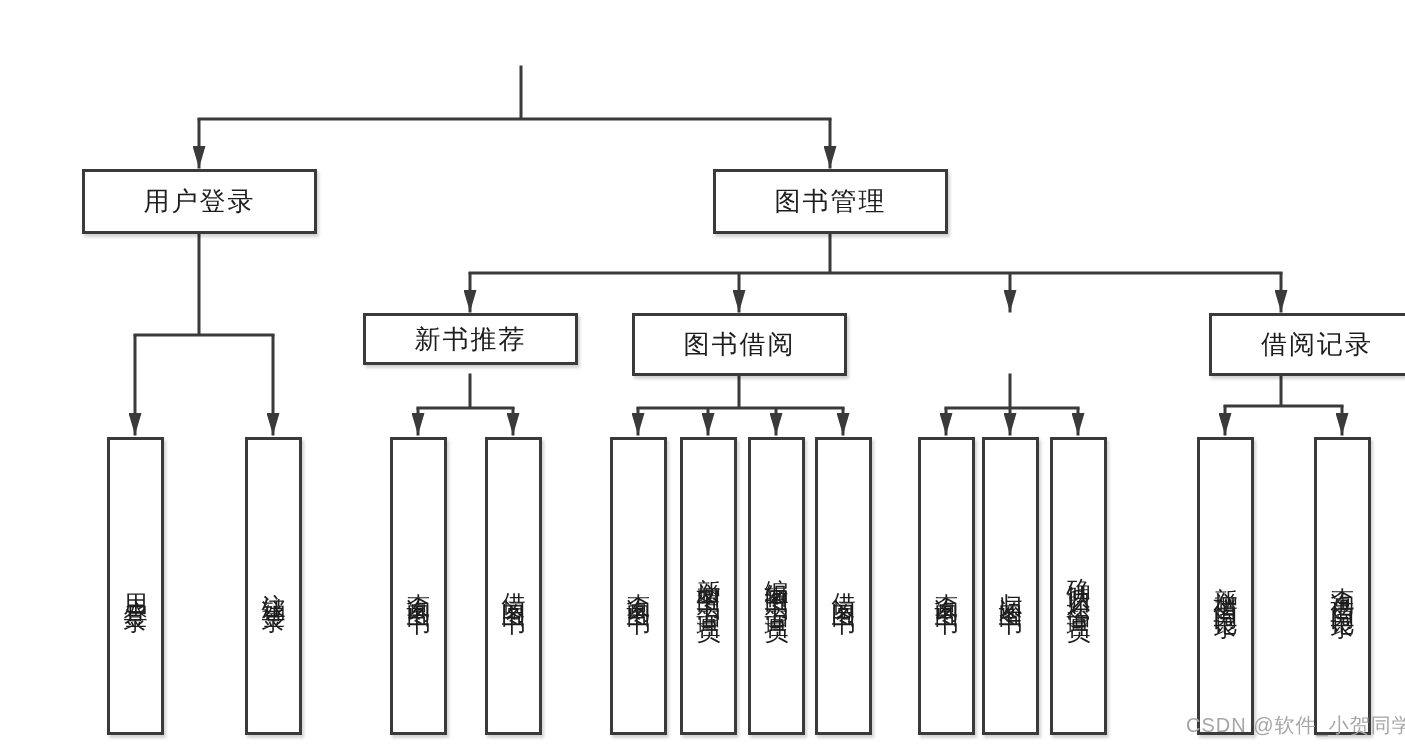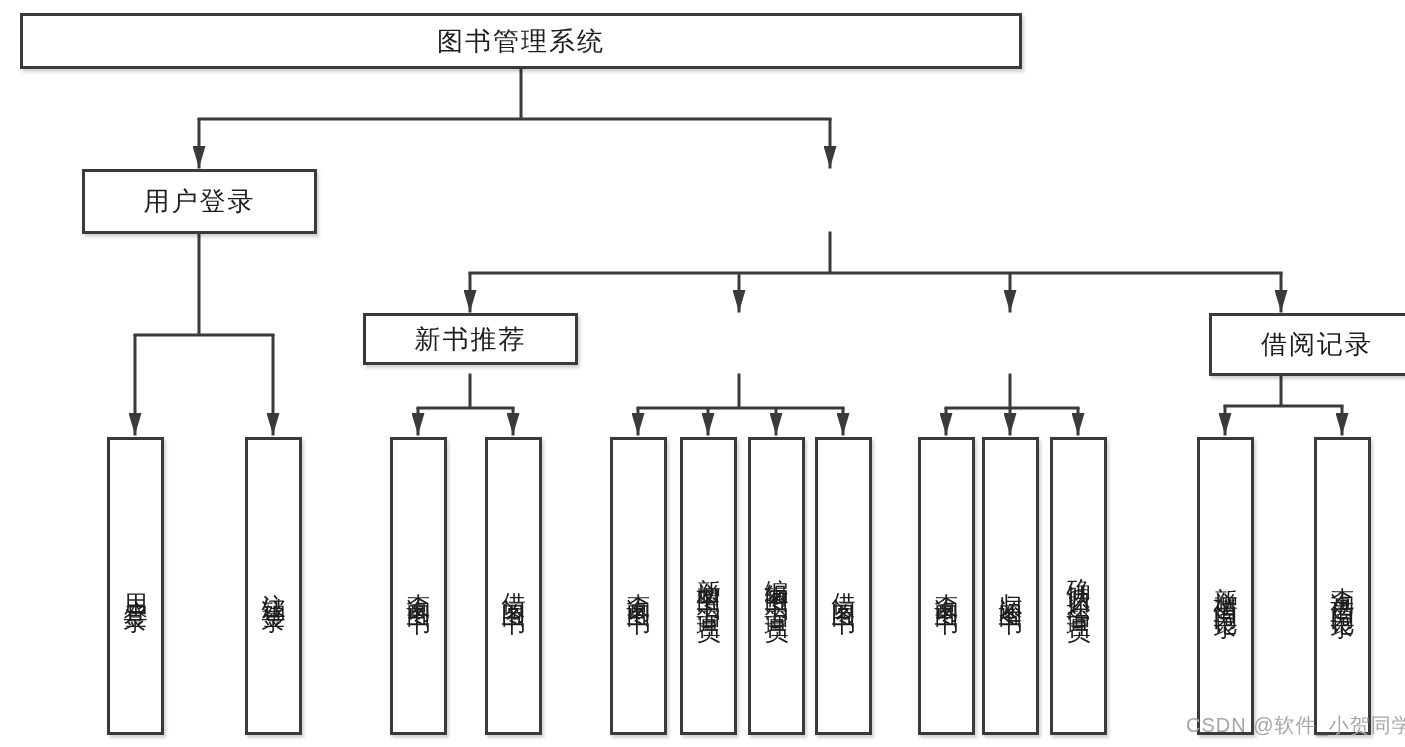--- a/index.html
+++ b/index.html
@@ -66,25 +66,26 @@
 
       <path d="M946,409 L946,434" marker-end="url(#arw)"></path>
       <path d="M1010,409 L1010,434" marker-end="url(#arw)"></path>
       <path d="M1078,409 L1078,434" marker-end="url(#arw)"></path>
 
       <path d="M1225,407 L1225,434" marker-end="url(#arw)"></path>
       <path d="M1342,407 L1342,434" marker-end="url(#arw)"></path>
     </g>
   </svg>
 
-  <div class="node hbox" style="left:20px;top:13px;width:1002px;height:56px;">图书管理系统</div>
 
   <div class="node hbox" style="left:82px;top:169px;width:235px;height:65px;">用户登录</div>
+  <div class="node hbox" style="left:713px;top:169px;width:235px;height:65px;">图书管理</div>
 
   <div class="node hbox" style="left:363px;top:313px;width:215px;height:52px;">新书推荐</div>
+  <div class="node hbox" style="left:632px;top:313px;width:215px;height:63px;">图书借阅</div>
   <div class="node hbox" style="left:1209px;top:313px;width:216px;height:63px;">借阅记录</div>
 
   <div class="node vbox" style="left:107px;">
     <span>用户登录</span>
   </div>
   <div class="node vbox" style="left:245px;">
     <span>注销登录</span>
   </div>
 
   <div class="node vbox" style="left:390px;">

